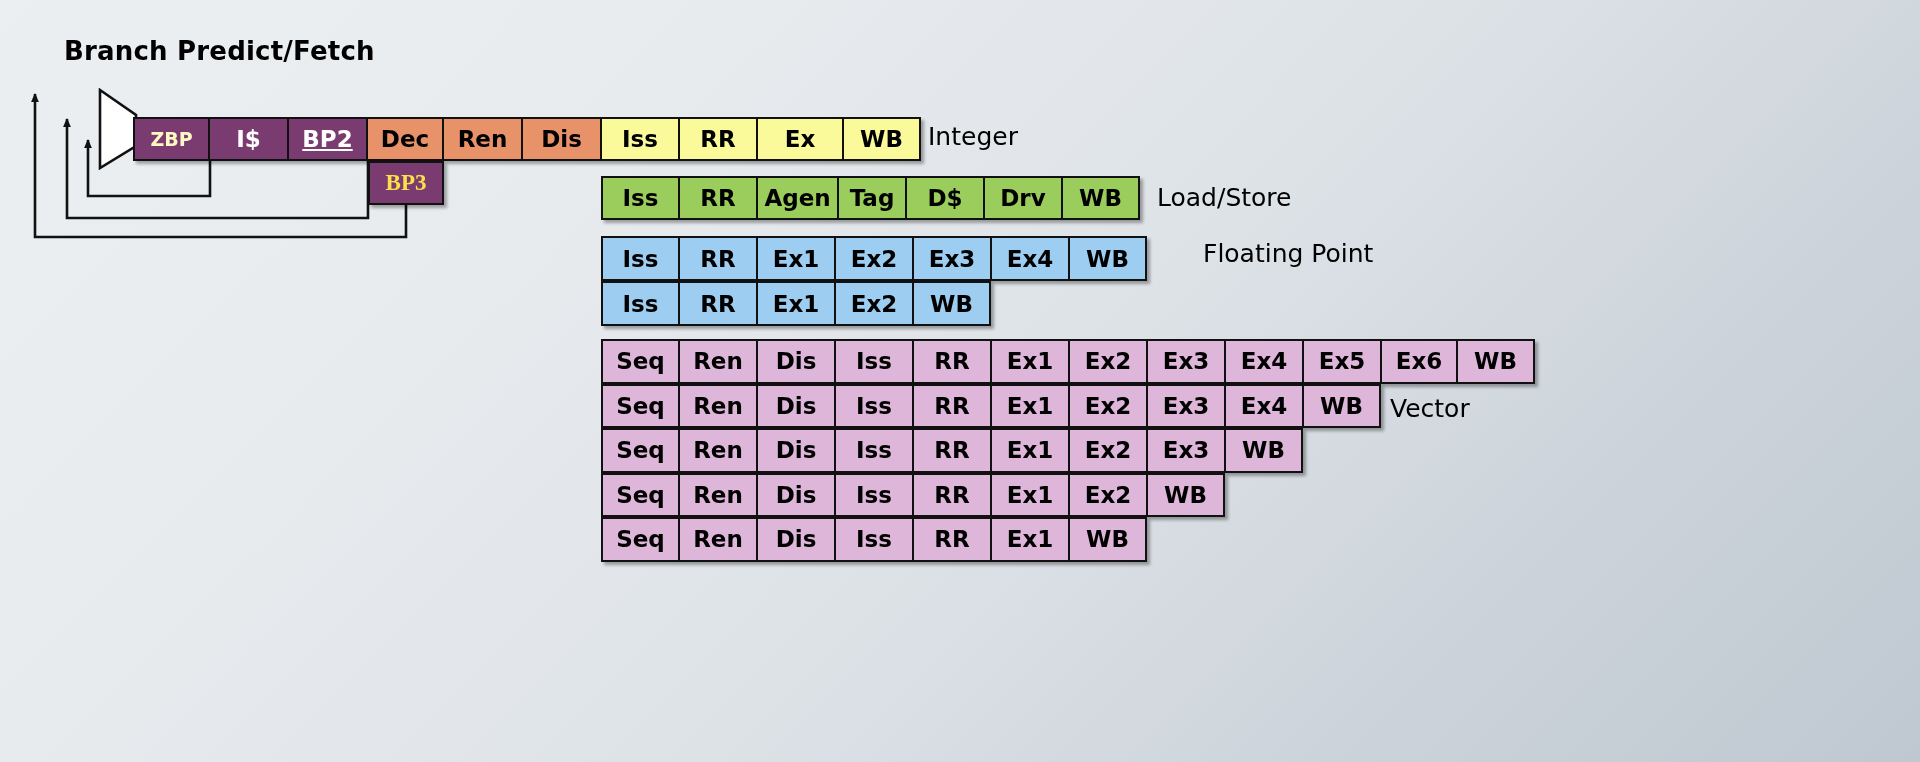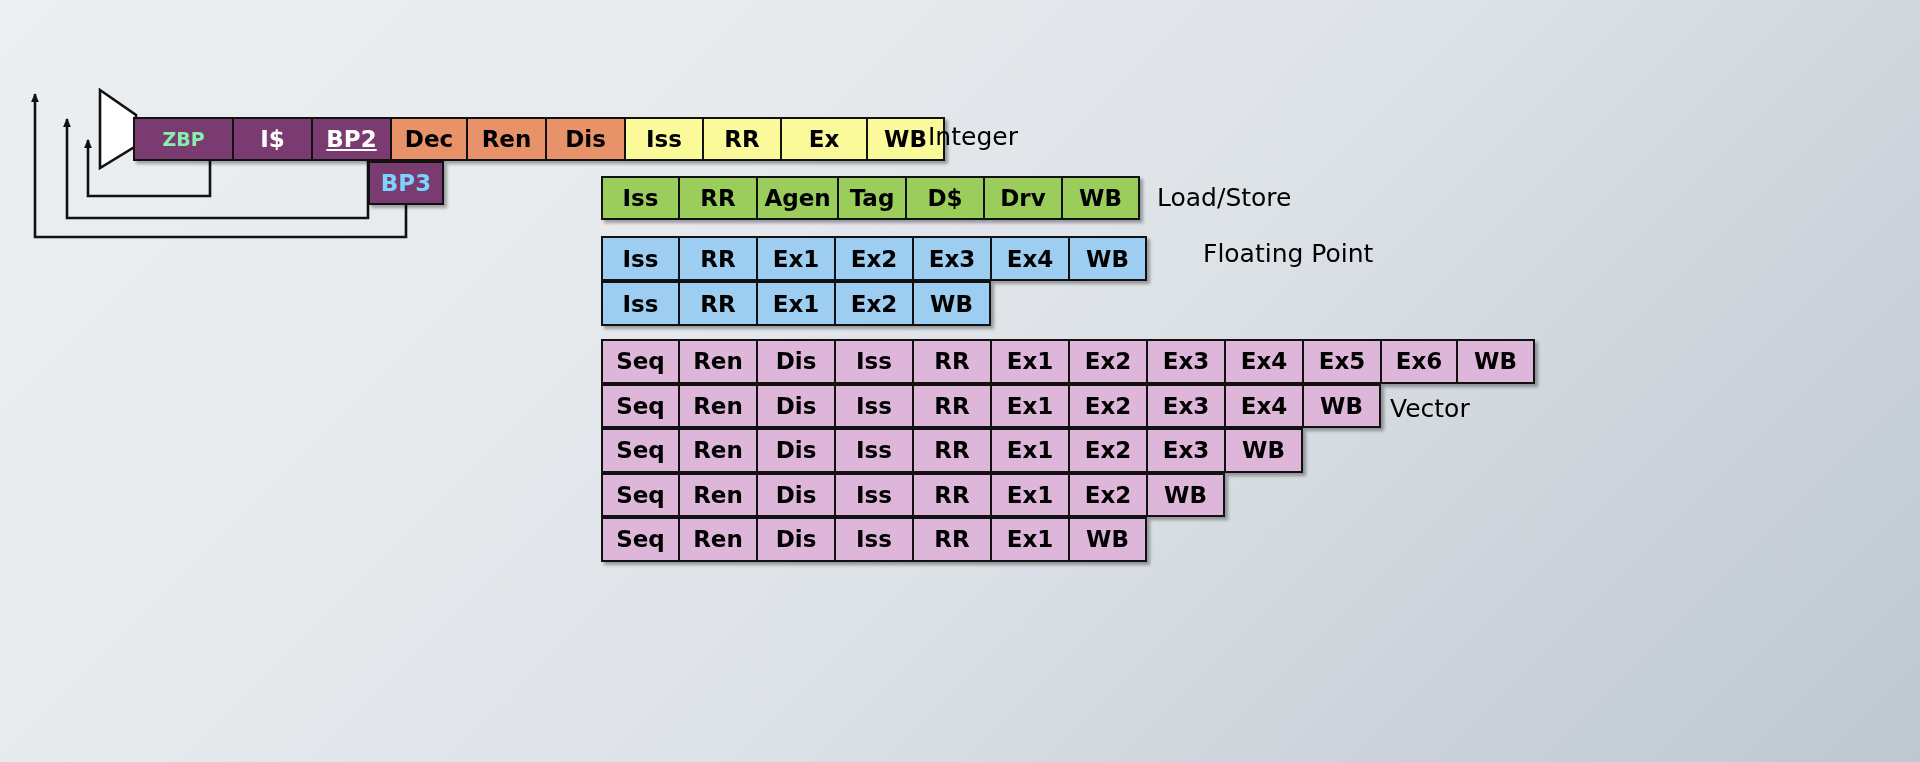--- a/index.html
+++ b/index.html
@@ -52,21 +52,21 @@
     box-sizing: border-box;
     border: 2px solid #111111;
     display: flex;
     align-items: center;
     justify-content: center;
     font-weight: bold;
     color: #000000;
     white-space: nowrap;
     box-shadow: 3px 3px 3px rgba(0,0,0,0.33);
   }
-  .stage-box.purple   { background: #7a3b70; color: #7dd3fc; }
+  .stage-box.purple   { background: #7a3b70; color: #fde047; font-family: Liberation Serif, serif; }
 
   
   .row {
     position: absolute;
     display: flex;
     box-shadow: 3px 3px 3px rgba(0,0,0,0.33);
   }
   .row .cell {
     box-sizing: border-box;
     border: 2px solid #111111;
@@ -141,24 +141,25 @@
       <path d="M 406,205 L 406,237 L 35,237 L 35,94" marker-end="url(#arrow)"></path>
     </g>
   </svg>
 
   <div id="mux">
     <svg width="44" height="82" viewBox="0 0 44 82" xmlns="http://www.w3.org/2000/svg">
       <path d="M 4,2 L 40,27 L 40,58 L 4,80 Z" fill="#ffffff" stroke="#111111" stroke-width="2.6" stroke-linejoin="miter"></path>
     </svg>
   </div>
 
+  <div class="section-title title-top" id="t-branch">Branch Predict/Fetch</div>
 
 
   <div class="row" id="frontend-row">
-    <div class="cell small" style="width:100px;background:#7a3b70;color:#86efac;">ZBP</div>
+    <div class="cell small" style="width:76px;background:#7a3b70;color:#fef9c3;">ZBP</div>
     <div class="cell" style="width:79px;background:#7a3b70;color:#fff;">I$</div>
     <div class="cell" style="width:79px;background:#7a3b70;color:#fff;text-decoration:underline;">BP2</div>
     <div class="cell" style="width:76px;background:#e8926a;">Dec</div>
     <div class="cell" style="width:79px;background:#e8926a;">Ren</div>
     <div class="cell" style="width:79px;background:#e8926a;">Dis</div>
     <div class="cell" style="width:78px;background:#fafa9b;">Iss</div>
     <div class="cell" style="width:78px;background:#fafa9b;">RR</div>
     <div class="cell" style="width:86px;background:#fafa9b;">Ex</div>
     <div class="cell" style="width:78px;background:#fafa9b;">WB</div>
   </div>

